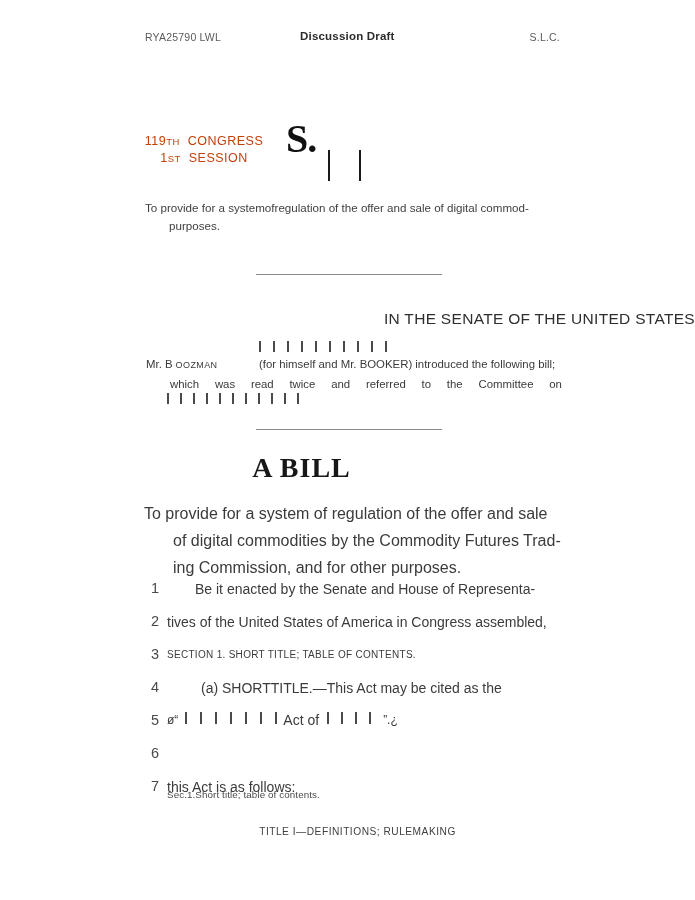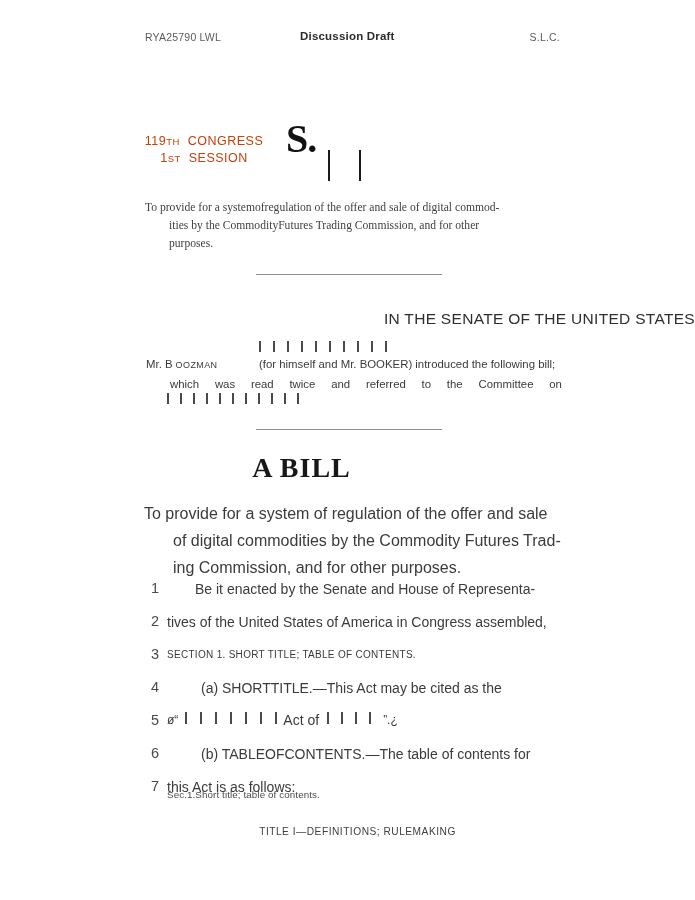--- a/index.html
+++ b/index.html
@@ -104,21 +104,20 @@
 
   
   .caption {
     position: absolute;
     top: 199px;
     left: 145px;
     width: 390px;
     font-size: 11.6px;
     line-height: 18px;
     color: #3f3f3f;
-    font-family: Liberation Serif, serif;
   }
   .caption .cap-line {
     white-space: nowrap;
   }
   .caption .cap-indent {
     padding-left: 24px;
   }
 
   
   .rule {
@@ -353,21 +352,20 @@
   <div class="bill-mark">
     <span class="s-glyph">S.</span>
     <span class="blank-bars">
       <span class="bar"></span>
       <span class="bar"></span>
     </span>
   </div>
 
   <div class="caption">
     <div class="cap-line">To provide for a systemofregulation of the offer and sale of digital commod-</div>
-    <div class="cap-line cap-indent">ities by the CommodityFutures Trading Commission, and for other</div>
     <div class="cap-line cap-indent">purposes.</div>
   </div>
 
   <div class="rule rule-one"></div>
 
   <div class="senate-heading">IN THE SENATE OF THE UNITED STATES</div>
 
   <div class="tick-row ticks-top">
     <span class="tick"></span>
     <span class="tick"></span>
@@ -463,21 +461,20 @@
           <span class="tick"></span>
           <span class="tick"></span>
           <span class="tick"></span>
         </span>
         <span class="tail-glyph">”.¿</span>
       </span>
     </div>
 
     <div class="body-line">
       <span class="lnum">6</span>
-      <span class="ltext indent">(b) TABLEOFCONTENTS.—The table of contents for</span>
     </div>
 
     <div class="body-line">
       <span class="lnum">7</span>
       <span class="ltext">this Act is as follows:</span>
     </div>
 
   </div>
 
   <div class="toc-entry">Sec.1.Short title; table of contents.</div>

